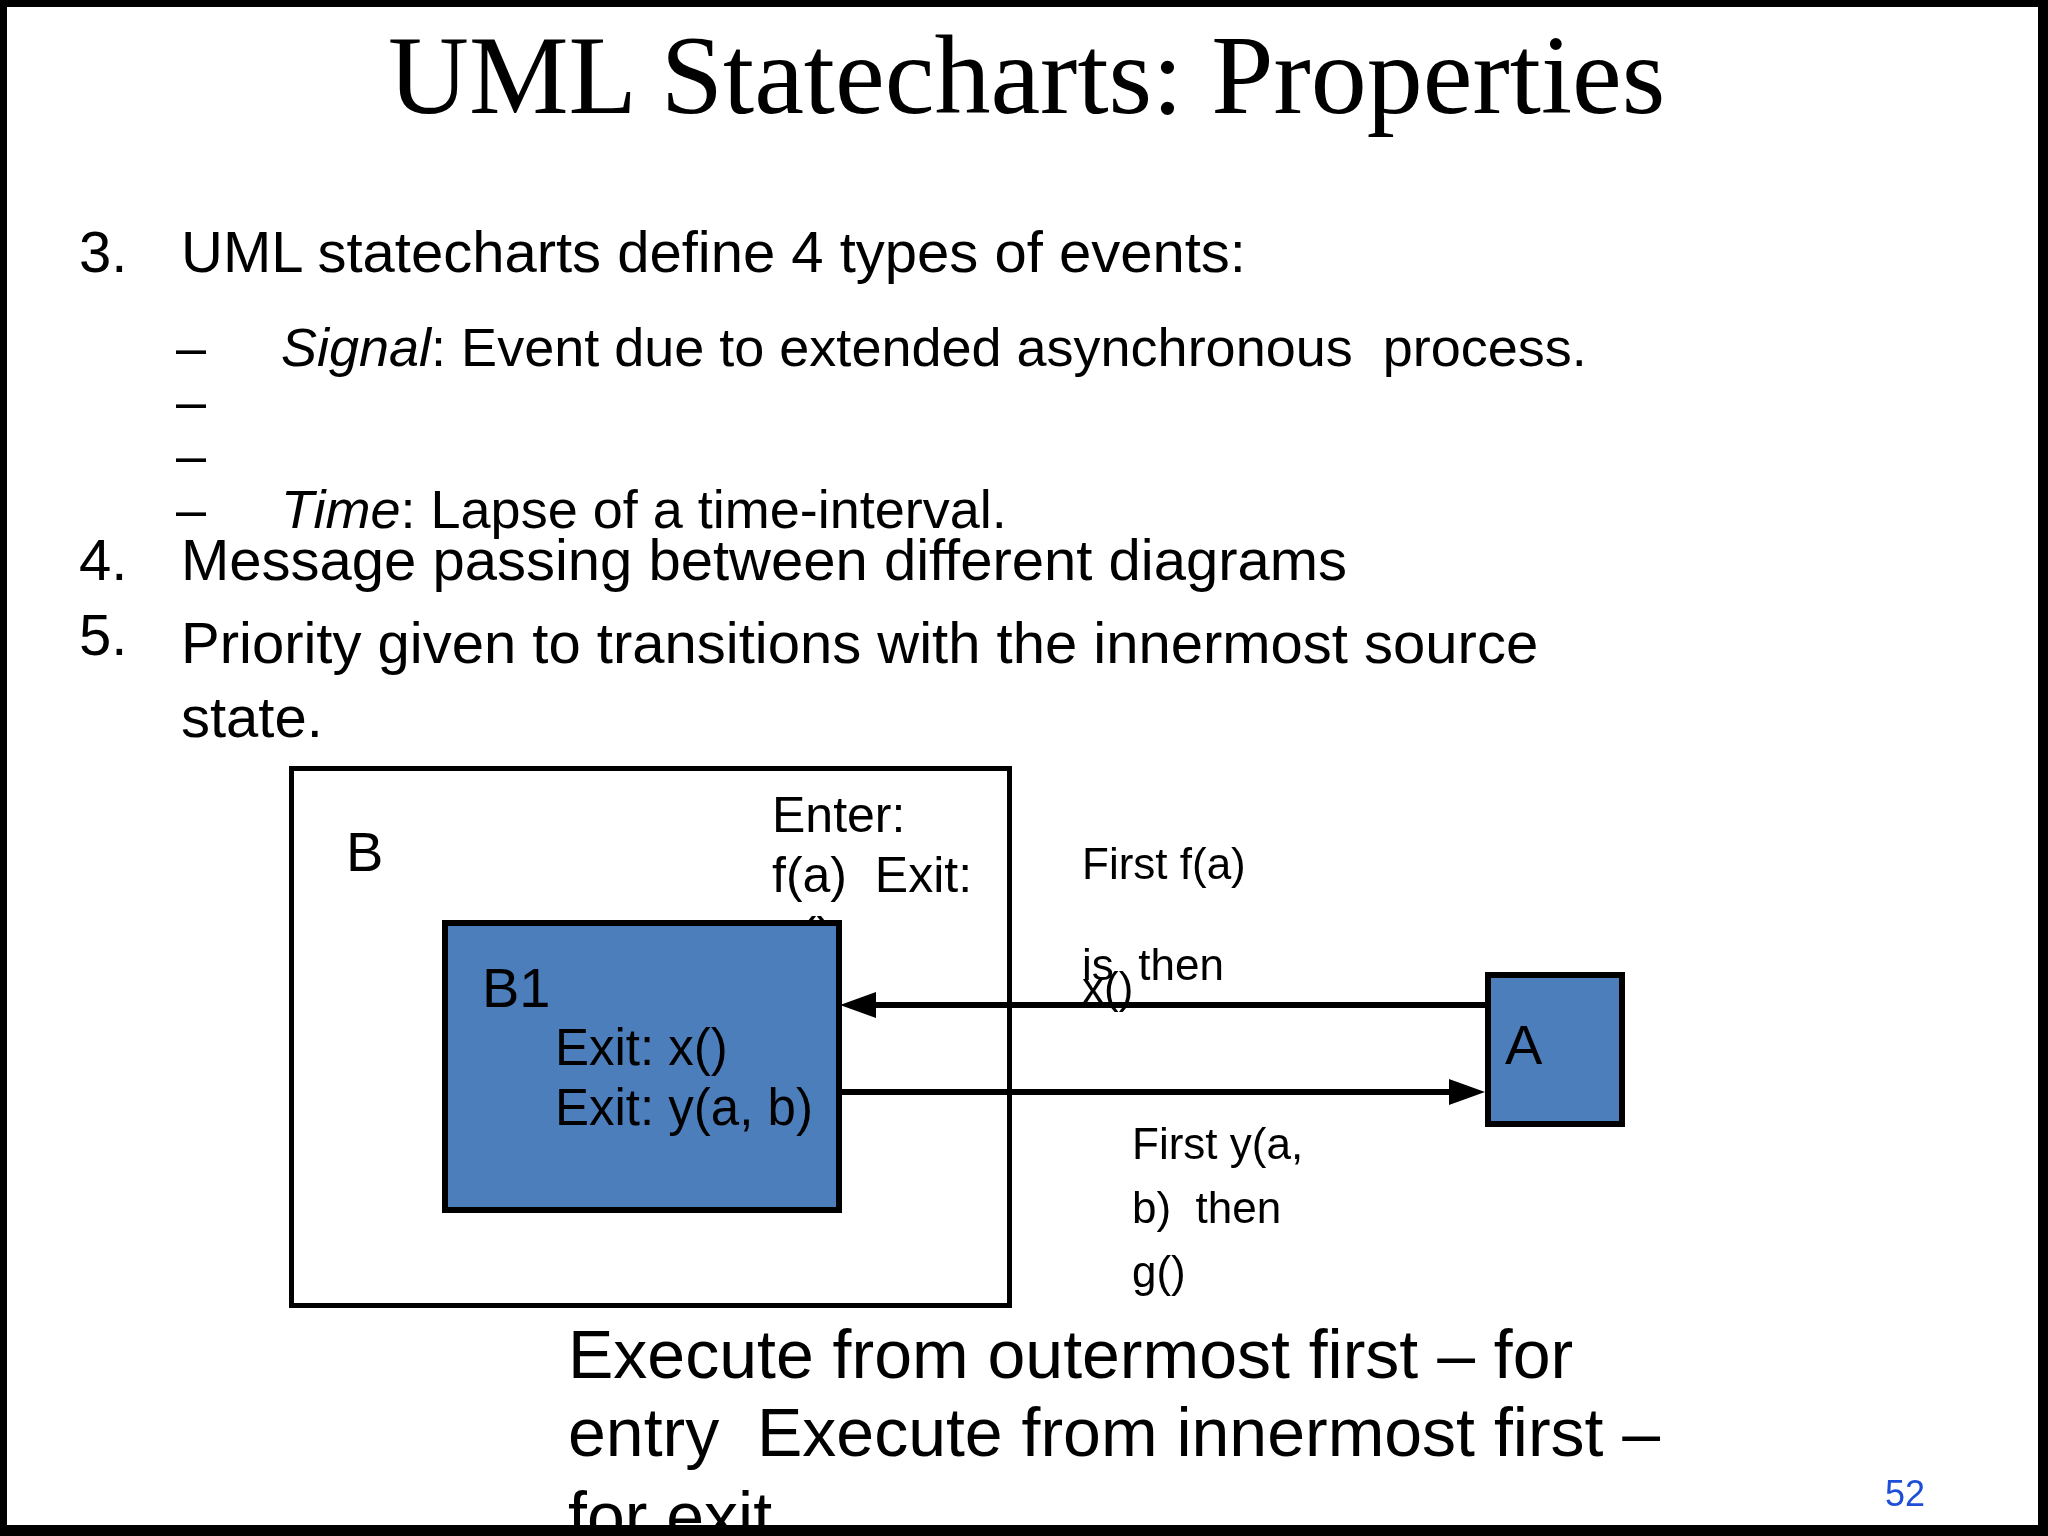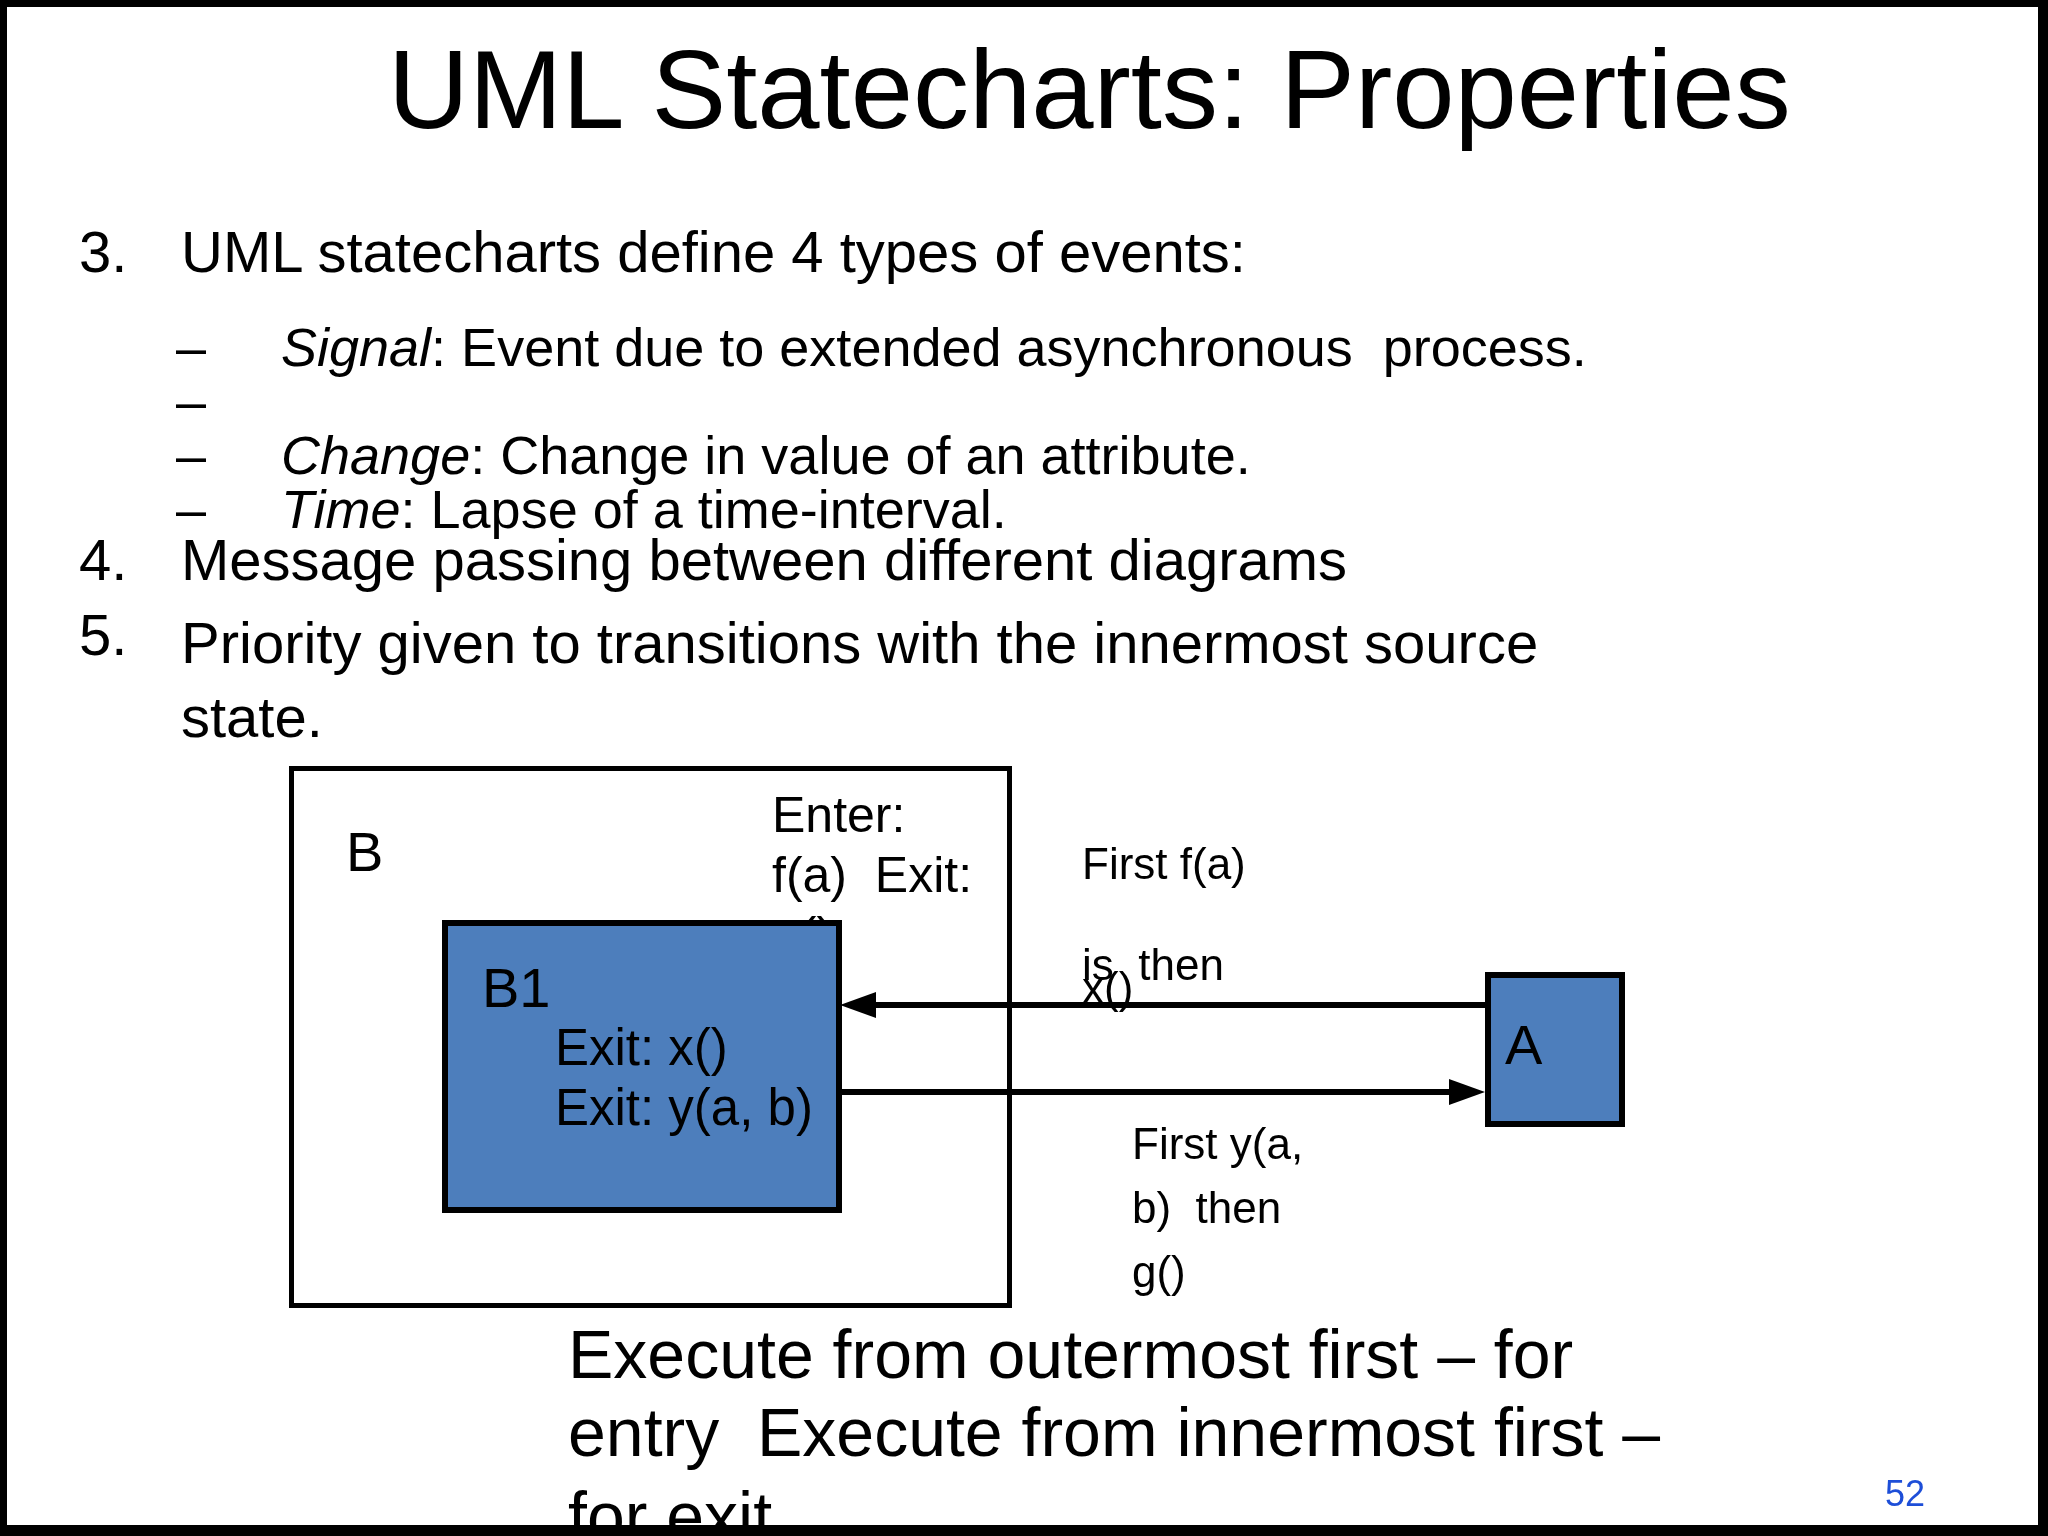--- a/index.html
+++ b/index.html
@@ -53,32 +53,31 @@
   .frame-top{left:0;top:0;width:2048px;height:7px;}
   .frame-left{left:0;top:0;width:7px;height:1536px;}
   .frame-right{left:2038px;top:0;width:10px;height:1536px;}
   .frame-bottom{left:0;top:1525px;width:2048px;height:11px;}
 </style>
 </head>
 <body>
 
 <div id="slide">
 
-  <div class="abs title" style="left:388px;top:34px;">UML Statecharts: Properties</div>
+  <div class="abs title" style="left:388px;top:19px;font-family:Liberation Serif, serif;">UML Statecharts: Properties</div>
 
   <div class="abs item-num" style="left:79px;top:223px;">3.</div>
   <div class="abs item-text" style="left:181px;top:223px;">UML statecharts define 4 types of events:</div>
 
   <div class="abs sub-dash" style="left:176px;top:320px;">–</div>
   <div class="abs sub-text" style="left:281px;top:320px;"><span class="sub-term">Signal</span><span>: Event due to extended asynchronous  process.</span></div>
 
   <div class="abs sub-dash" style="left:176px;top:374px;">–</div>
 
   <div class="abs sub-dash" style="left:176px;top:428px;">–</div>
-  <div class="abs sub-text" style="left:281px;top:428px;"><span class="sub-term">Change</span><span>: Change in value of an attribute.</span></div>
 
   <div class="abs sub-dash" style="left:176px;top:482px;">–</div>
   <div class="abs sub-text" style="left:281px;top:482px;"><span class="sub-term">Time</span><span>: Lapse of a time-interval.</span></div>
 
   <div class="abs item-num" style="left:79px;top:531px;">4.</div>
   <div class="abs item-text" style="left:181px;top:531px;">Message passing between different diagrams</div>
 
   <div class="abs item-num" style="left:79px;top:606px;">5.</div>
   <div class="abs item-text wrapblock" style="left:181px;top:606px;">Priority given to transitions with the innermost source state.</div>
 

